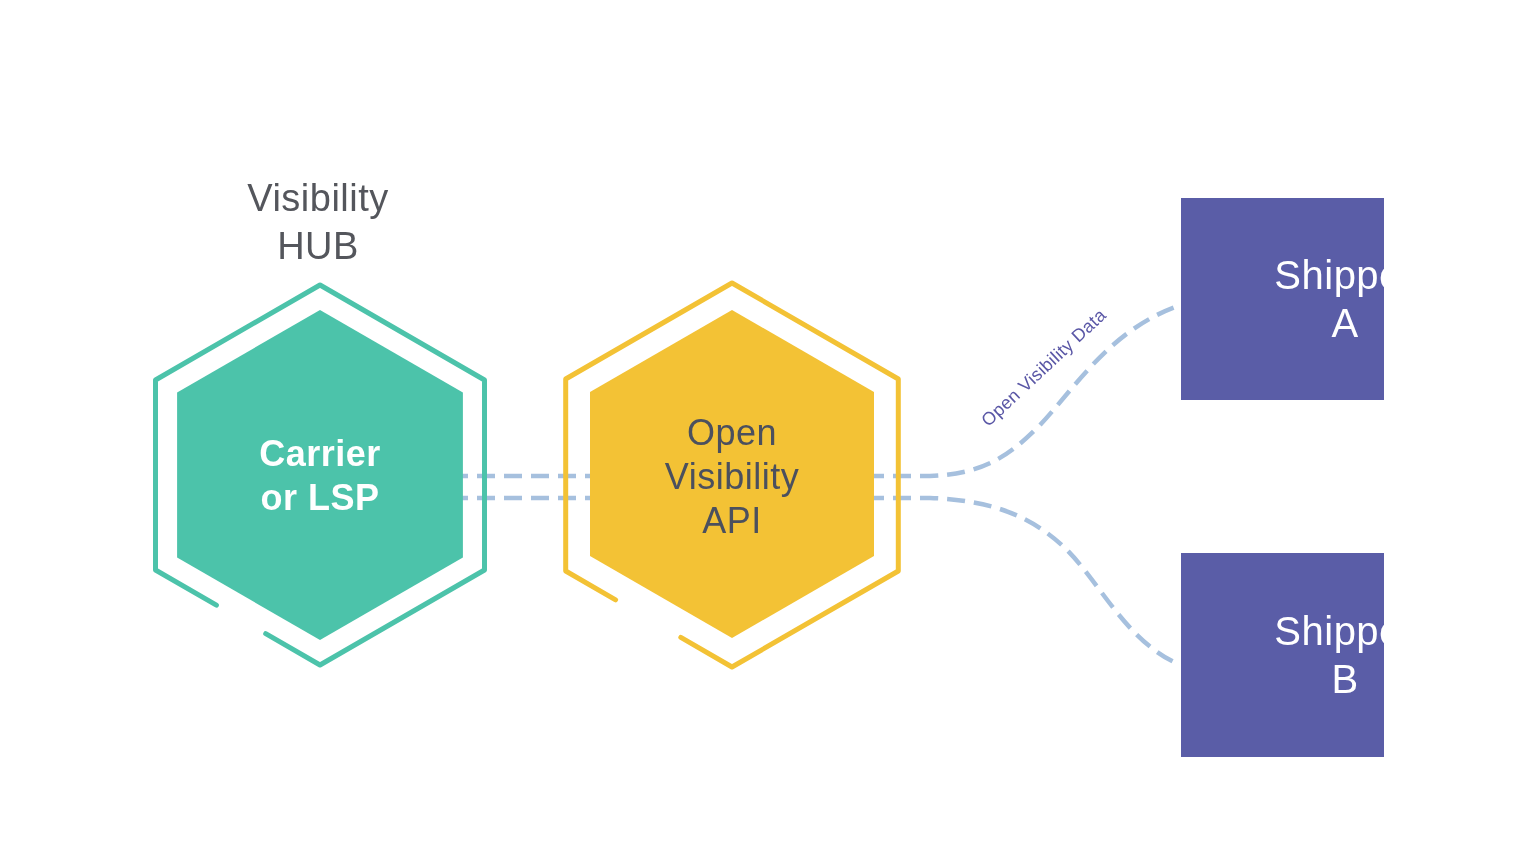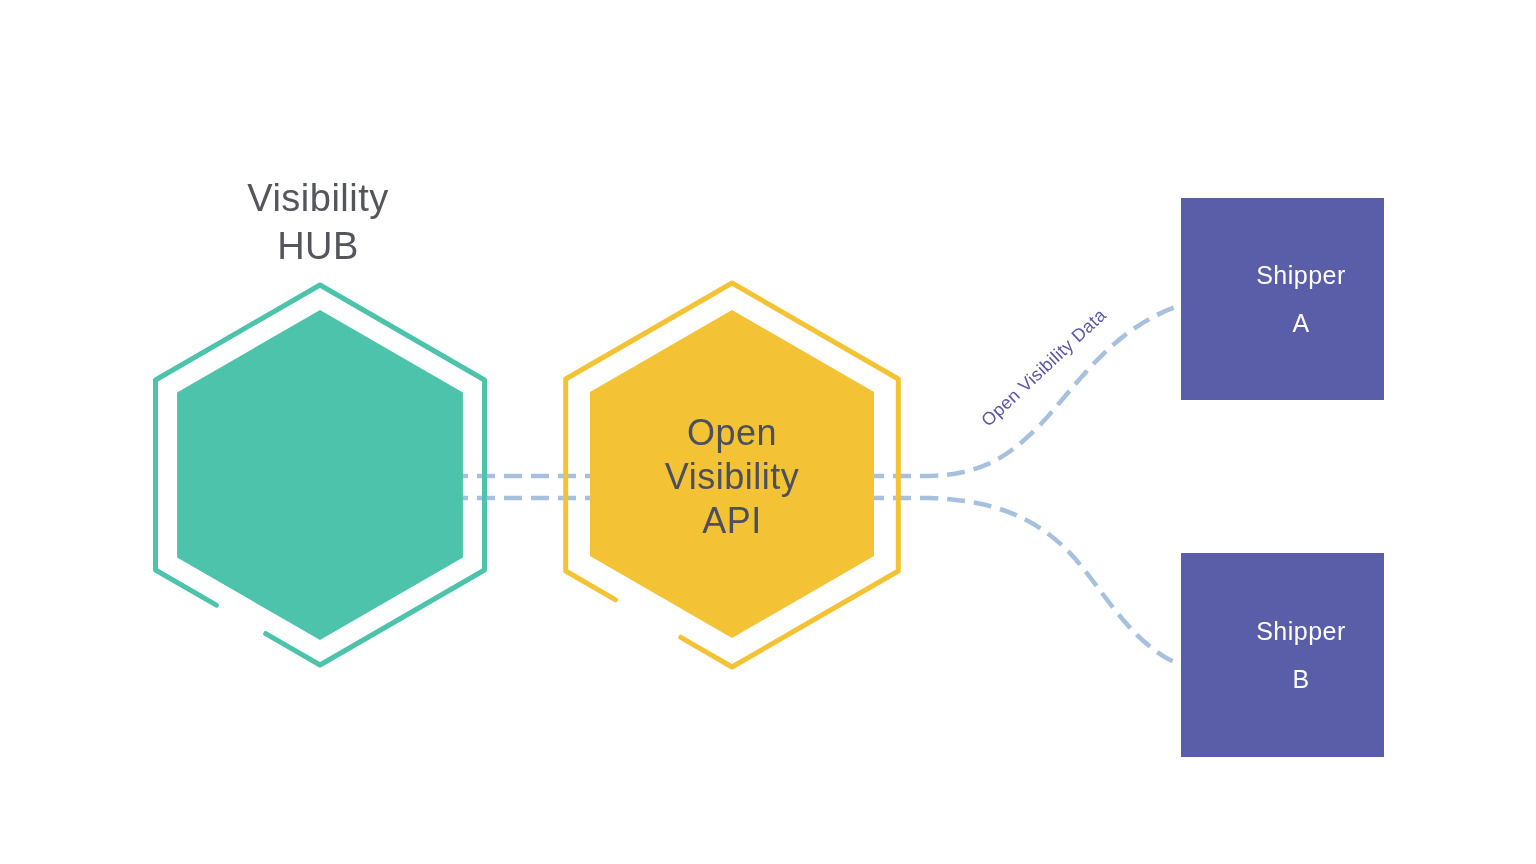--- a/index.html
+++ b/index.html
@@ -71,25 +71,26 @@
     line-height: 44px;
     font-weight: 400;
     color: #4b505e;
     letter-spacing: 0.5px;
   }
   .shipper-label {
     width: 240px;
     display: flex;
     align-items: center;
     justify-content: center;
-    font-size: 25px;
+    font-size: 40px;
     line-height: 48px;
     font-weight: 400;
     color: #ffffff;
     letter-spacing: 0.5px;
+    padding-left: 44px;
   }
   .shipper-a-label {
     left: 1181px;
     top: 158px;
     height: 202px;
   }
   .shipper-b-label {
     left: 1181px;
     top: 513px;
     height: 204px;
@@ -123,20 +124,22 @@
     <polygon points="732,270 874,352 874,516 732,598 590,516 590,352" fill="#f3c235"></polygon>
     <path class="hexoutline" d="M 680.8 597.4 L 732 627 L 898.3 531 L 898.3 339 L 732 243 L 565.7 339 L 565.7 531 L 615.6 559.8" stroke="#f3c235"></path>
 
     <rect x="1181" y="158" width="203" height="202" fill="#5a5da7"></rect>
     <rect x="1181" y="513" width="203" height="204" fill="#5a5da7"></rect>
   </svg>
 
   <div class="label hub-title">Visibility
 HUB</div>
 
+  <div class="label carrier-label">Carrier
+or LSP</div>
 
   <div class="label api-label">Open
 Visibility
 API</div>
 
   <div class="label shipper-label shipper-a-label">Shipper
 A</div>
 
   <div class="label shipper-label shipper-b-label">Shipper
 B</div>

